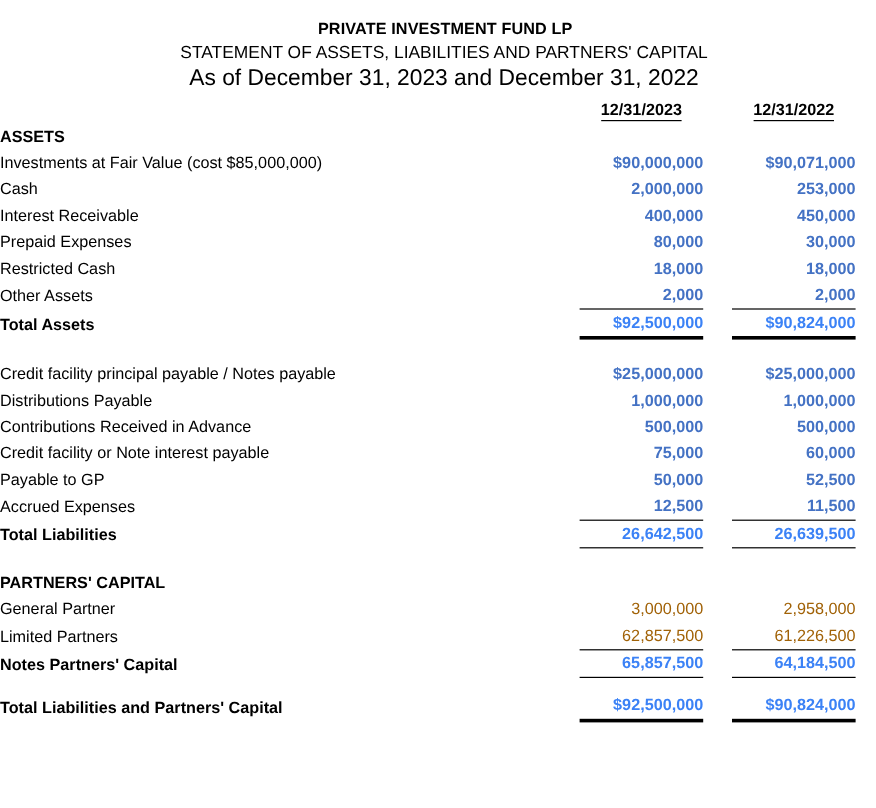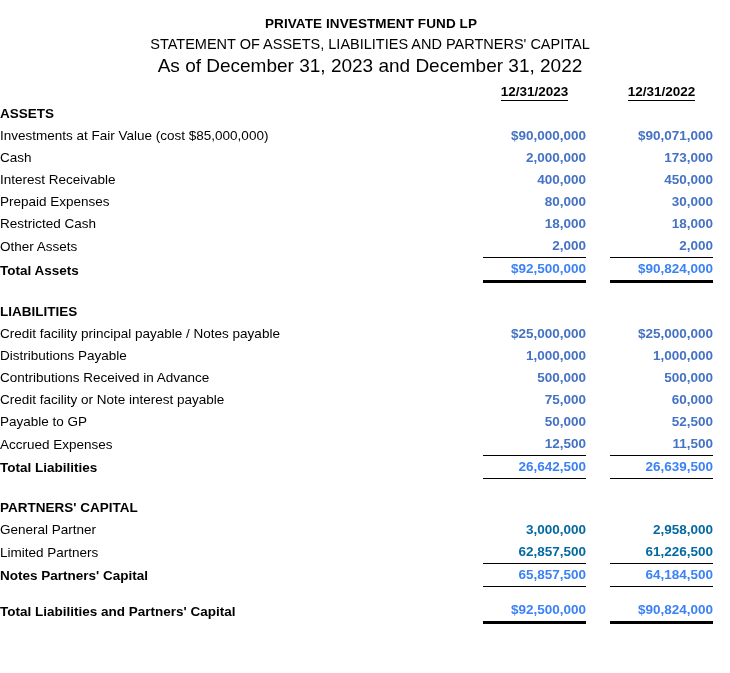--- a/index.html
+++ b/index.html
@@ -89,21 +89,21 @@
 
   
   td.val {
     text-align: right;
     white-space: nowrap;
     font-size: 13.5px;
     padding-right: 2px;
   }
 
   .blue   { color: #4472C4; font-weight: bold; margin-top: 13px; }
-  .black  { color: #0369a1; font-weight: bold; }
+  .black  { color: #a16207; font-weight: normal; }
   .totval { color: #3b82f6; font-weight: bold; }
 
   
   .rule-top    { border-top: 1px solid #000; }
   .rule-bottom { border-bottom: 3px solid #000; }
   .rule-thin-b { border-bottom: 1px solid #000; }
 
   tr.spacer td { height: 18px; line-height: 18px; font-size: 1px; }
   tr.spacer-sm td { height: 12px; line-height: 12px; font-size: 1px; }
 
@@ -165,21 +165,21 @@
         <td class="lbl item">Investments at Fair Value (cost $85,000,000)</td>
         <td class="val blue">$90,000,000</td>
         <td></td>
         <td class="val blue">$90,071,000</td>
         <td></td>
       </tr>
       <tr>
         <td class="lbl item">Cash</td>
         <td class="val blue">2,000,000</td>
         <td></td>
-        <td class="val blue">173,000</td>
+        <td class="val blue">253,000</td>
         <td></td>
       </tr>
       <tr>
         <td class="lbl item">Interest Receivable</td>
         <td class="val blue">400,000</td>
         <td></td>
         <td class="val blue">450,000</td>
         <td></td>
       </tr>
       <tr>
@@ -213,27 +213,20 @@
       </tr>
 
       <tr class="spacer">
         <td></td>
           <td></td>
         <td></td>
           <td></td>
         <td></td>
       </tr>
 
-      <tr>
-        <td class="lbl sec-head">LIABILITIES</td>
-        <td></td>
-        <td></td>
-        <td></td>
-        <td></td>
-      </tr>
 
       <tr>
         <td class="lbl item">Credit facility principal payable / Notes payable</td>
         <td class="val blue">$25,000,000</td>
         <td></td>
         <td class="val blue">$25,000,000</td>
         <td></td>
       </tr>
       <tr>
         <td class="lbl item">Distributions Payable</td>

